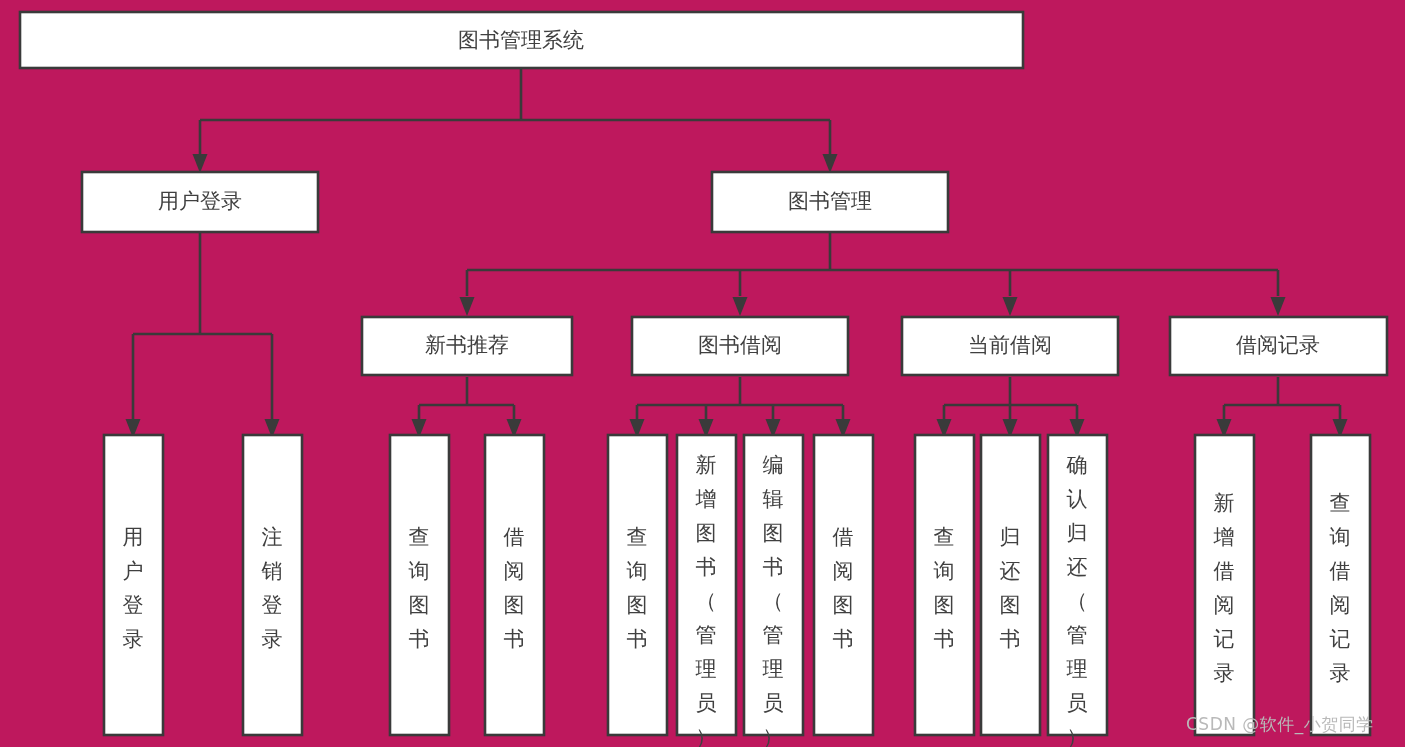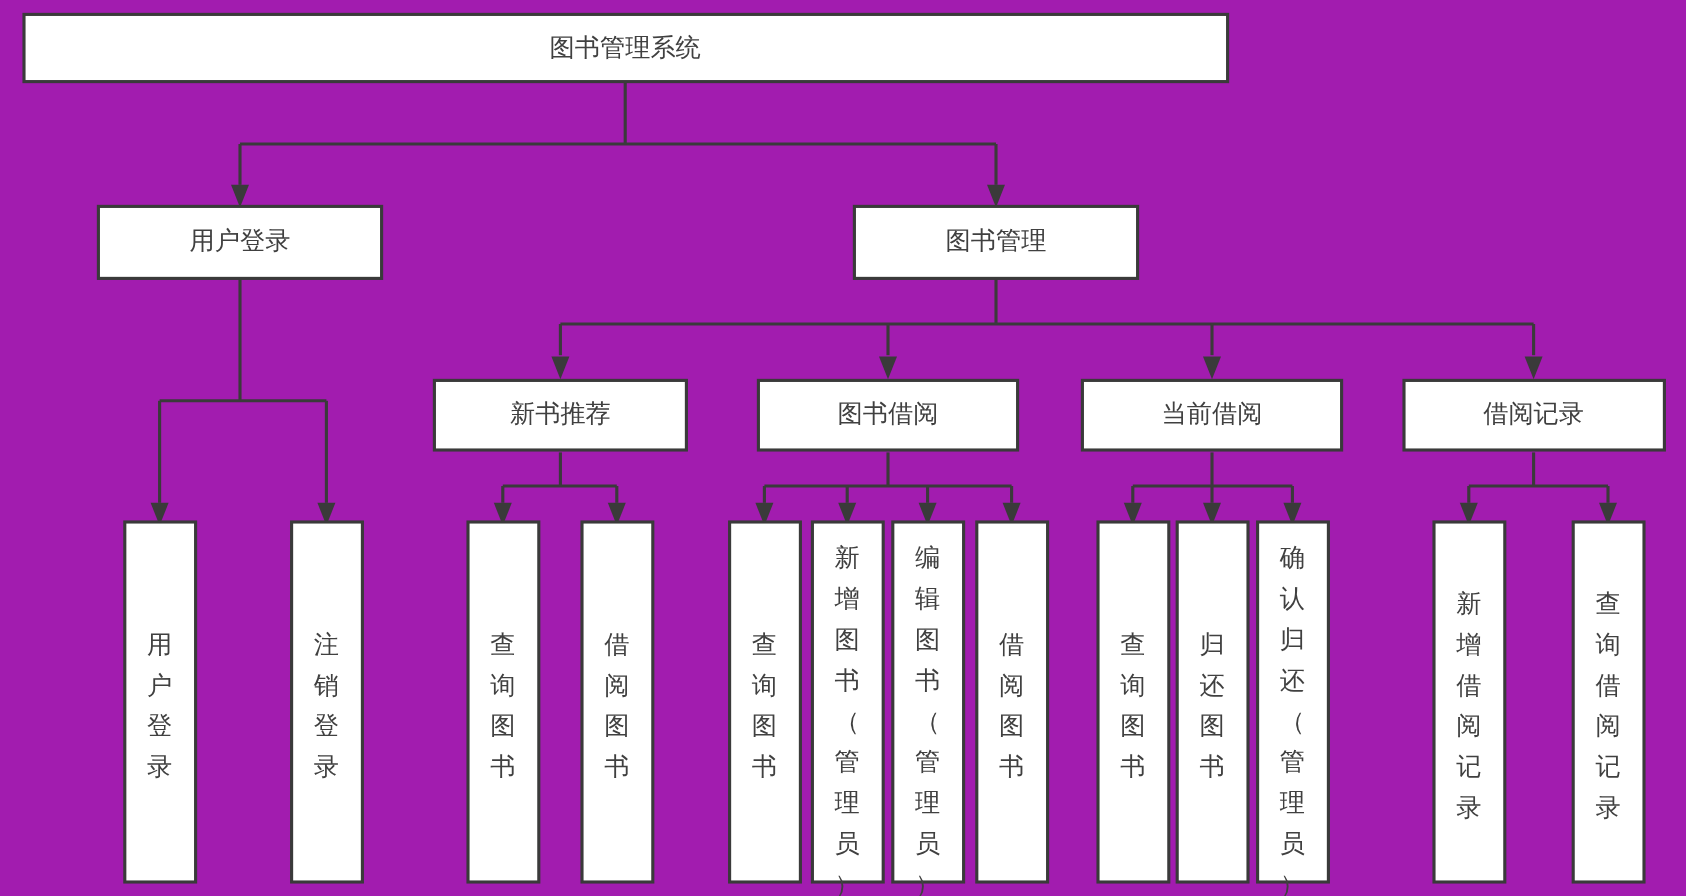--- a/index.html
+++ b/index.html
@@ -1,21 +1,21 @@
 <!DOCTYPE html>
 <html lang="zh"><head>
 <meta charset="utf-8">
 <title>图书管理系统 功能结构图</title>
 <style>
   html,body{margin:0;padding:0;background:#ffffff;}
   body{
     width:1405px;height:747px;overflow:hidden;
     font-family:"DejaVu Sans","Liberation Sans",sans-serif;
   }
-  #diagram-root{position:relative;width:1405px;height:747px;background:#a21caf;}
+  #diagram-root{position:relative;width:1405px;height:747px;background:#be185d;}
   svg#tree{display:block;width:1405px;height:747px;}
 
   .node-box{
     fill:#ffffff;
     stroke:#3a3a3a;
     stroke-width:2.6;
   }
   .connector{
     stroke:#3a3a3a;
     stroke-width:2.6;
@@ -216,13 +216,14 @@
     <g>
       <rect class="node-box" x="1195" y="435" width="59" height="300"></rect>
       <text class="node-label label-v" x="1224" y="504.08"><tspan x="1224" y="504.08" text-anchor="middle" dominant-baseline="middle">新</tspan><tspan x="1224" y="538.0799999999999" text-anchor="middle" dominant-baseline="middle">增</tspan><tspan x="1224" y="572.0799999999999" text-anchor="middle" dominant-baseline="middle">借</tspan><tspan x="1224" y="606.0799999999999" text-anchor="middle" dominant-baseline="middle">阅</tspan><tspan x="1224" y="640.0799999999999" text-anchor="middle" dominant-baseline="middle">记</tspan><tspan x="1224" y="674.0799999999999" text-anchor="middle" dominant-baseline="middle">录</tspan></text>
     </g>
     <g>
       <rect class="node-box" x="1311" y="435" width="59" height="300"></rect>
       <text class="node-label label-v" x="1340" y="504.08"><tspan x="1340" y="504.08" text-anchor="middle" dominant-baseline="middle">查</tspan><tspan x="1340" y="538.0799999999999" text-anchor="middle" dominant-baseline="middle">询</tspan><tspan x="1340" y="572.0799999999999" text-anchor="middle" dominant-baseline="middle">借</tspan><tspan x="1340" y="606.0799999999999" text-anchor="middle" dominant-baseline="middle">阅</tspan><tspan x="1340" y="640.0799999999999" text-anchor="middle" dominant-baseline="middle">记</tspan><tspan x="1340" y="674.0799999999999" text-anchor="middle" dominant-baseline="middle">录</tspan></text>
     </g>
   </svg>
 
+  <div class="watermark">CSDN @软件_小贺同学</div>
 </div>
 
 </body></html>

